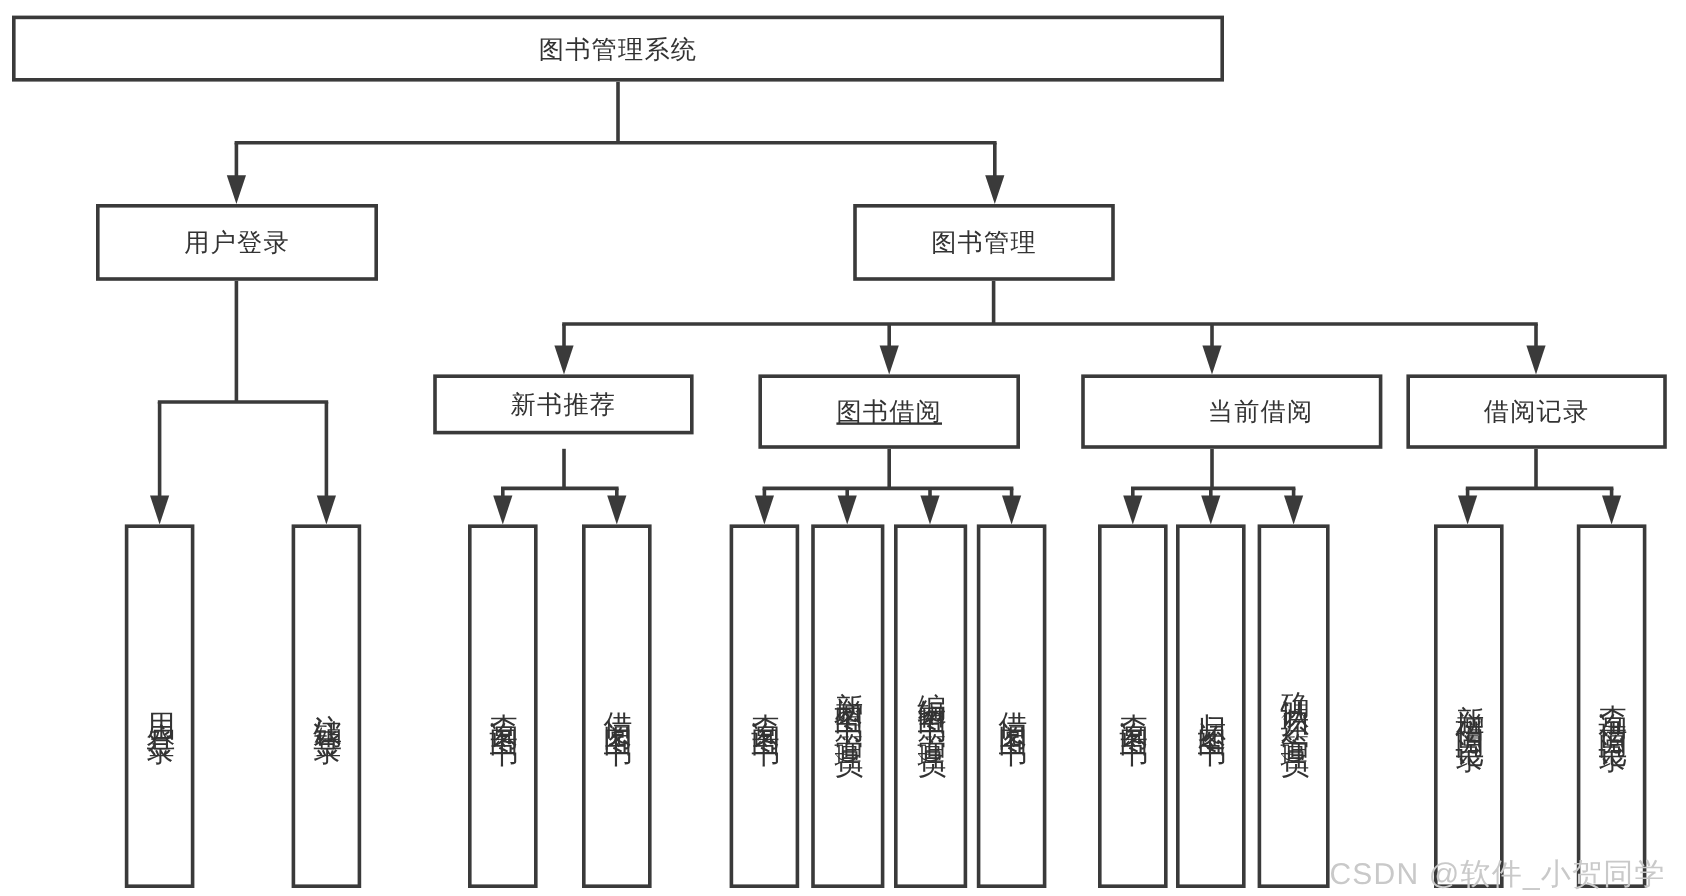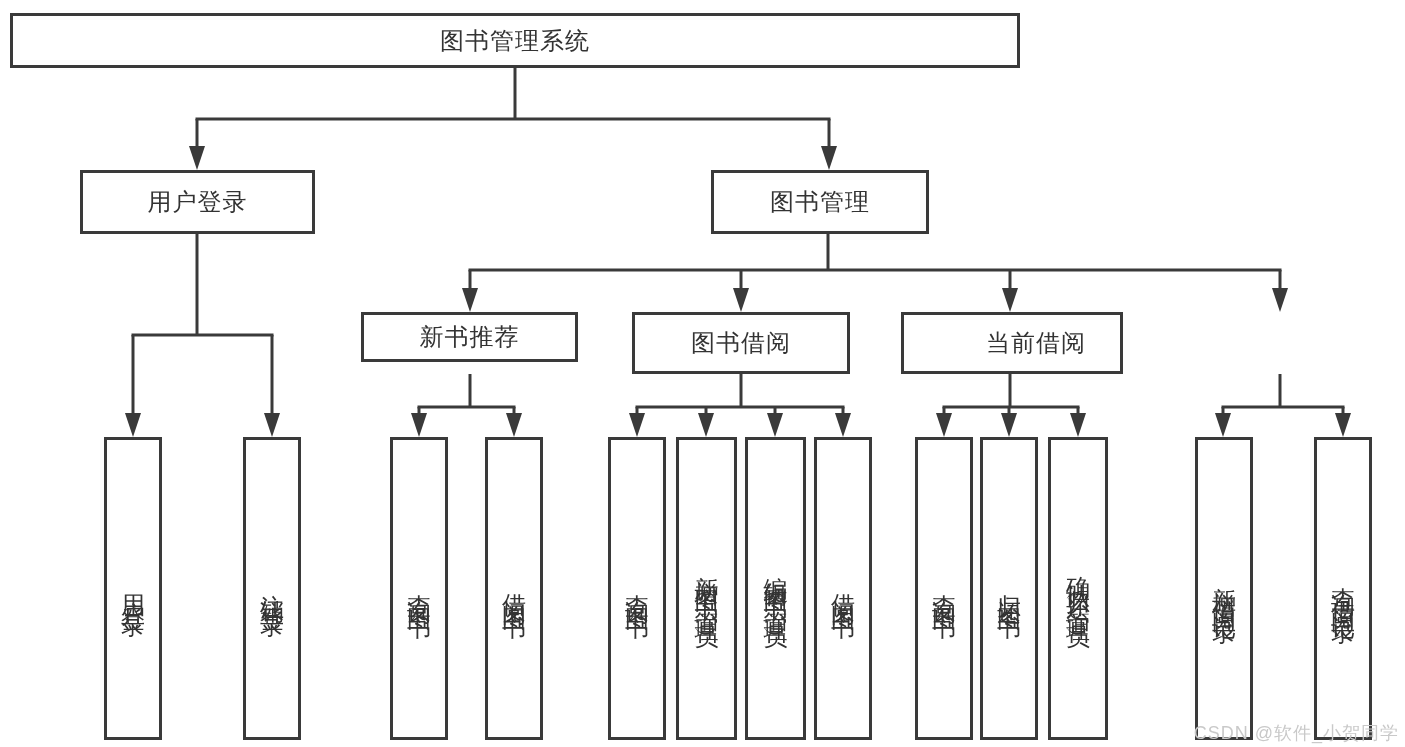--- a/index.html
+++ b/index.html
@@ -12,53 +12,53 @@
   }
   #connectors{position:absolute;left:0;top:0;width:1405px;height:747px;}
   .node{
     position:absolute;
     box-sizing:border-box;
     border:3px solid #3a3a3a;
     background:#ffffff;
     display:flex;align-items:center;justify-content:center;
     color:#333333;
   }
-  .hbox{font-size:24px;letter-spacing:1px;}
+  .hbox{font-size:21px;letter-spacing:1px;}
   .vbox{
     writing-mode:vertical-rl;
     font-size:24px;
     letter-spacing:7px;
     line-height:1;
     top:437px;height:303px;
   }
   .vbox span{display:block;}
   #n-root   {left:10px;  top:13px;  width:1010px; height:55px;}
   #n-login  {left:80px;  top:170px; width:235px;  height:64px;}
   #n-mgmt   {left:711px; top:170px; width:218px;  height:64px;}
   #n-newrec {left:361px; top:312px; width:217px;  height:50px;}
-  #n-borrow {left:632px; top:312px; width:218px;  height:62px;}
-  #n-current{left:901px; top:312px; width:222px;  height:62px;padding-left:48px;}
+  #n-borrow {left:632px; top:312px; width:218px;  height:62px;text-decoration:underline;}
+  #n-current{left:901px; top:312px; width:251px;  height:62px;padding-left:48px;}
   #n-records{left:1172px;top:312px; width:217px;  height:62px;}
   #n-a1{left:104px;width:58px;}
   #n-a2{left:243px;width:58px;}
   #n-b1{left:390px;width:58px;}
   #n-b2{left:485px;width:58px;}
   #n-c1{left:608px;width:58px;}
   #n-c2{left:676px;width:61px;}
   #n-c3{left:745px;width:61px;}
   #n-c4{left:814px;width:58px;}
   #n-d1{left:915px;width:58px;}
   #n-d2{left:980px;width:58px;}
   #n-d3{left:1048px;width:60px;}
   #n-e1{left:1195px;width:58px;}
   #n-e2{left:1314px;width:58px;}
   #watermark{
     position:absolute;
-    right:6px;bottom:2px;
-    font-size:18px;
+    right:17px;bottom:2px;
+    font-size:25px;
     color:#c9c9c9;
     letter-spacing:1px;
     white-space:nowrap;
   }
   line{stroke:#3a3a3a;stroke-width:3;}
   polygon{fill:#3a3a3a;}
 </style>
 </head>
 <body>
 
@@ -139,20 +139,23 @@
 
   <div class="node hbox" id="n-newrec">
     <span>新书推荐</span>
   </div>
   <div class="node hbox" id="n-borrow">
     <span>图书借阅</span>
   </div>
   <div class="node hbox" id="n-current">
     <span>当前借阅</span>
   </div>
+  <div class="node hbox" id="n-records">
+    <span>借阅记录</span>
+  </div>
 
   <div class="node vbox" id="n-a1">
     <span>用户登录</span>
   </div>
   <div class="node vbox" id="n-a2">
     <span>注销登录</span>
   </div>
 
   <div class="node vbox" id="n-b1">
     <span>查询图书</span>

